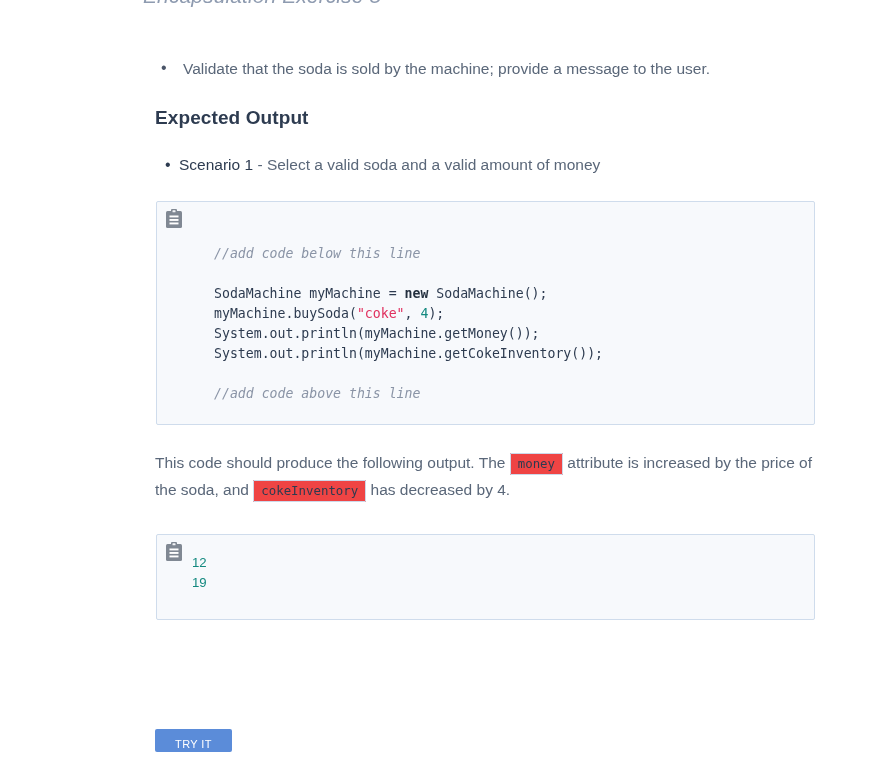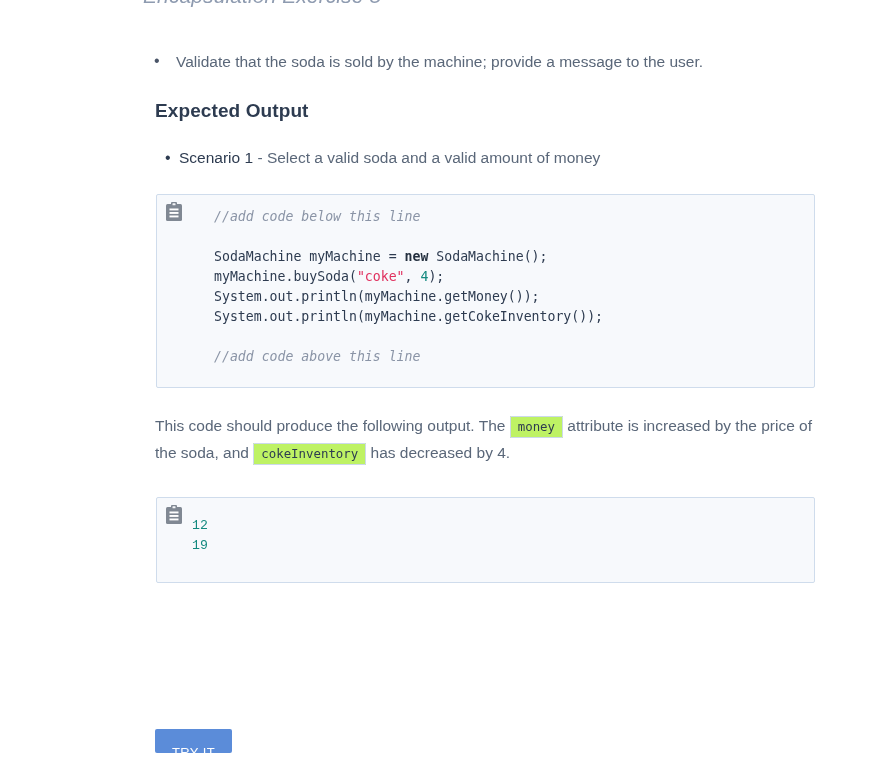--- a/index.html
+++ b/index.html
@@ -37,21 +37,21 @@
 
   .content {
     position: absolute;
     left: 0;
     top: 40px;
     width: 896px;
   }
 
   
   ul.req-list {
-    margin: 9px;
+    margin: 16px;
     padding: 0 0 0 167px;
     list-style: none;
   }
   ul.req-list > li {
     position: relative;
     font-size: 15.5px;
     line-height: 1.62;
     color: #5a6779;
     margin-bottom: 15px;
     max-width: 640px;
@@ -107,42 +107,42 @@
   }
 
   
   .code-block {
     position: relative;
     margin: 23px 0 0 156px;
     width: 659px;
     background: #f7f9fc;
     border: 1px solid #cfdcec;
     border-radius: 2px;
-    padding: 12px 18px 20px 57px;
+    padding: 42px 18px 20px 57px;
   }
   .code-block.output-block {
     margin-top: 30px;
     min-height: 85px;
     padding: 18px 18px 26px 35px;
   }
   pre.code {
     margin: 0;
     font-family: "DejaVu Sans Mono", monospace;
     font-size: 13.2px;
     line-height: 20px;
     color: #2d3b50;
     white-space: pre;
   }
   pre.code .cmt { color: #8a94a6; font-style: italic; }
   pre.code .kw  { color: #24303f; font-weight: bold; }
   pre.code .str { color: #e0305e; }
   pre.code .num { color: #13897f; }
   pre.out {
     margin: 0;
-    font-family: Liberation Mono, monospace;
+    font-family: Liberation Sans, sans-serif;
     font-size: 13.2px;
     line-height: 20px;
     color: #13897f;
     white-space: pre;
   }
 
   
   .copy-icon {
     position: absolute;
     left: 6px;
@@ -162,44 +162,44 @@
     margin: 25px 0 0 155px;
     width: 665px;
     font-size: 15.5px;
     line-height: 1.74;
     color: #5a6779;
   }
   code.inline {
     font-family: "DejaVu Sans Mono", monospace;
     font-size: 12.4px;
     color: #2d3b50;
-    background: #bef264;
+    background: #ef4444;
     border: 1px solid #ccd9ea;
     border-radius: 1px;
     padding: 2px 7px 3px 7px;
     white-space: nowrap;
   }
 
   
   .try-btn {
     position: absolute;
     left: 155px;
     top: 729px;
     width: 77px;
     height: 23px;
     background: #5b8cd9;
     color: #ffffff;
     border: 0;
     border-radius: 2px;
     font-family: "Liberation Sans", sans-serif;
-    font-size: 13px;
+    font-size: 11px;
     letter-spacing: 0.4px;
     cursor: pointer;
     line-height: 23px;
-    padding: 12px;
+    padding: 4px;
     text-align: center;
   }
 </style>
 </head>
 <body>
 
 <div class="page">
 
   <div class="exercise-title">Encapsulation Exercise 5</div>
 

